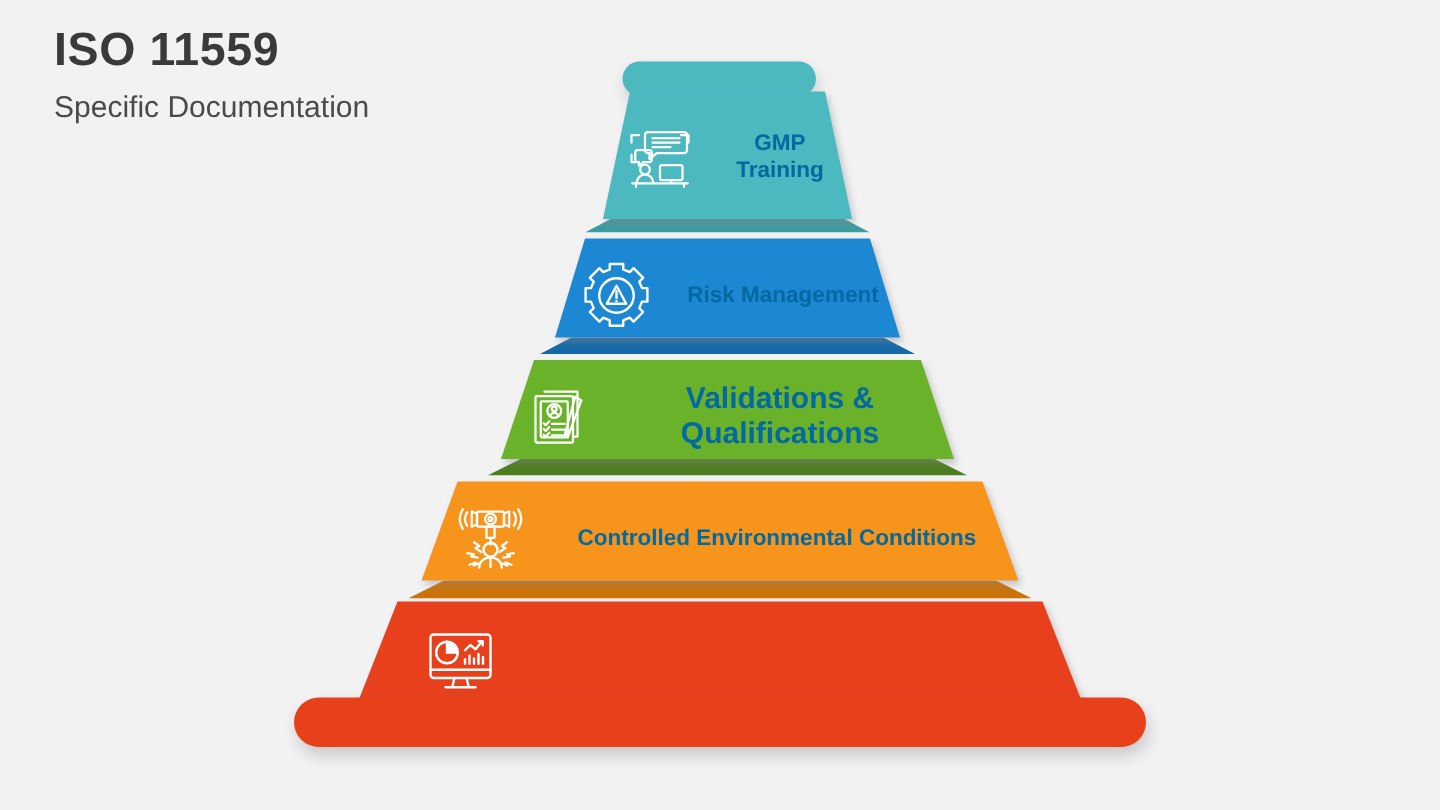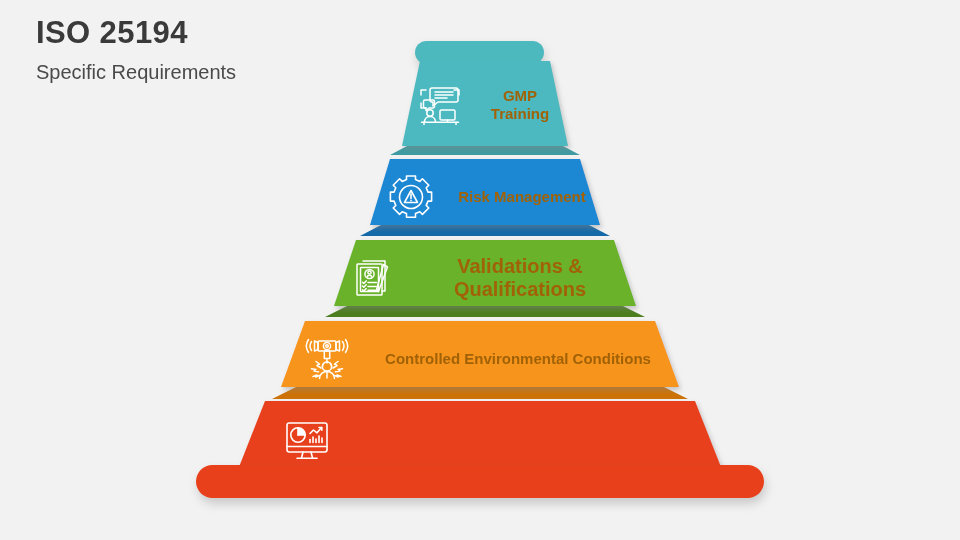--- a/index.html
+++ b/index.html
@@ -75,21 +75,21 @@
   .icon-wrap {
     flex: 0 0 auto;
     display: flex;
     align-items: center;
     justify-content: center;
   }
   .icon-wrap svg {
     display: block;
   }
   .label {
-    color: #a16207;
+    color: #0369a1;
     font-weight: bold;
     line-height: 1.15;
     text-align: center;
     white-space: pre-line;
   }
 
   
   .pill {
     position: absolute;
     border-radius: 999px;
@@ -98,22 +98,22 @@
     position: absolute;
     border-radius: 999px;
     background: rgba(120,120,120,0.33);
     filter: blur(5px);
   }
 </style>
 </head>
 <body style="background: rgb(242, 242, 242);">
 
 <div id="header">
-  <div id="title">ISO 25194</div>
-  <div id="subtitle">Specific Requirements</div>
+  <div id="title">ISO 11559</div>
+  <div id="subtitle">Specific Documentation</div>
 </div>
 
 <div id="pyramid">
 
   <div class="pill-shadow" style="left:417px; top:46px; width:128px; height:24px;"></div>
   <div class="pill" id="cap-pill" style="left: 415px; top: 41px; width: 129px; height: 23px; background: rgb(76, 185, 191);"></div>
 
   <div class="level" style="left:390px; top:60px; width:190px; height:95px;">
 
     <svg class="band-shadow" viewBox="0 0 190 95" preserveAspectRatio="none">

